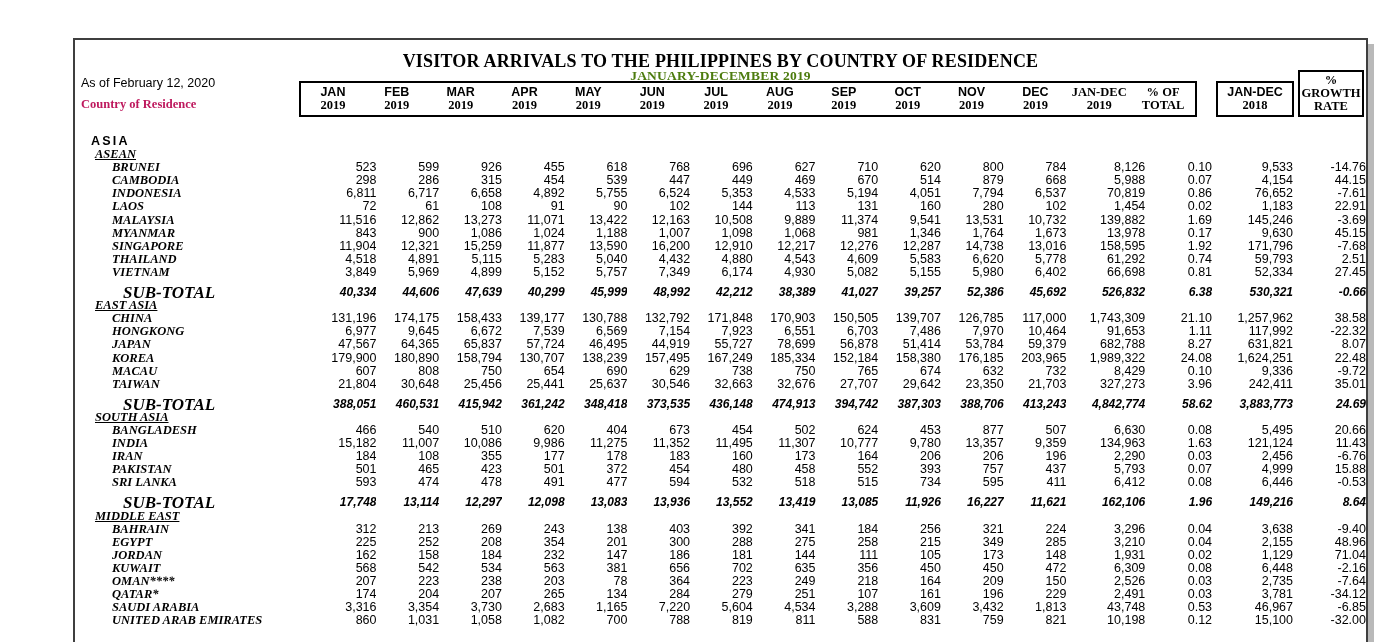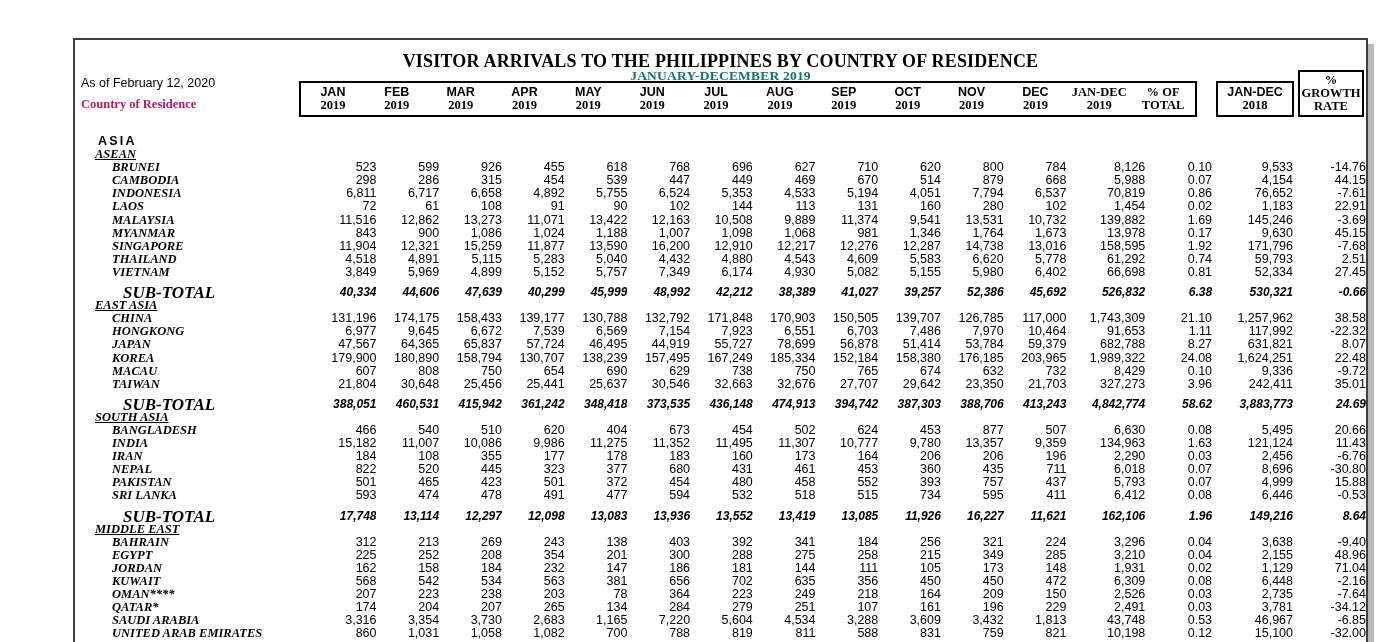--- a/index.html
+++ b/index.html
@@ -39,21 +39,21 @@
     color: #000;
     line-height: 14px;
     margin-top: 14px;
   }
   .doc-subtitle {
     text-align: center;
     font-family: "Liberation Serif", serif;
     font-weight: bold;
     font-size: 13.5px;
     letter-spacing: 0.2px;
-    color: #0f766e;
+    color: #4d7c0f;
     line-height: 14px;
     margin-top: 1px;
   }
   .as-of {
     position: absolute;
     left: 6px;
     top: 36px;
     font-family: "Liberation Sans", sans-serif;
     font-size: 12.5px;
     color: #000;
@@ -148,21 +148,21 @@
     padding-right: 9px;
     font-size: 12px;
   }
 
   tr.region td.lbl {
     font-family: "Liberation Sans", sans-serif;
     font-style: normal;
     font-weight: bold;
     letter-spacing: 2.2px;
     font-size: 12.5px;
-    padding-left: 23px;
+    padding-left: 16px;
   }
   tr.group td.lbl {
     padding-left: 20px;
     font-size: 12.5px;
     text-decoration: underline;
   }
   tr.country td.lbl {
     padding-left: 37px;
     font-size: 12.5px;
   }
@@ -739,39 +739,20 @@
             <td class="num">164</td>
             <td class="num">206</td>
             <td class="num">206</td>
             <td class="num">196</td>
             <td class="num">2,290</td>
             <td class="num">0.03</td>
             <td class="num">2,456</td>
             <td class="num">-6.76</td>
           </tr>
           <tr class="country">
-            <td class="lbl">NEPAL</td>
-            <td class="num">822</td>
-            <td class="num">520</td>
-            <td class="num">445</td>
-            <td class="num">323</td>
-            <td class="num">377</td>
-            <td class="num">680</td>
-            <td class="num">431</td>
-            <td class="num">461</td>
-            <td class="num">453</td>
-            <td class="num">360</td>
-            <td class="num">435</td>
-            <td class="num">711</td>
-            <td class="num">6,018</td>
-            <td class="num">0.07</td>
-            <td class="num">8,696</td>
-            <td class="num">-30.80</td>
-          </tr>
-          <tr class="country">
             <td class="lbl">PAKISTAN</td>
             <td class="num">501</td>
             <td class="num">465</td>
             <td class="num">423</td>
             <td class="num">501</td>
             <td class="num">372</td>
             <td class="num">454</td>
             <td class="num">480</td>
             <td class="num">458</td>
             <td class="num">552</td>

